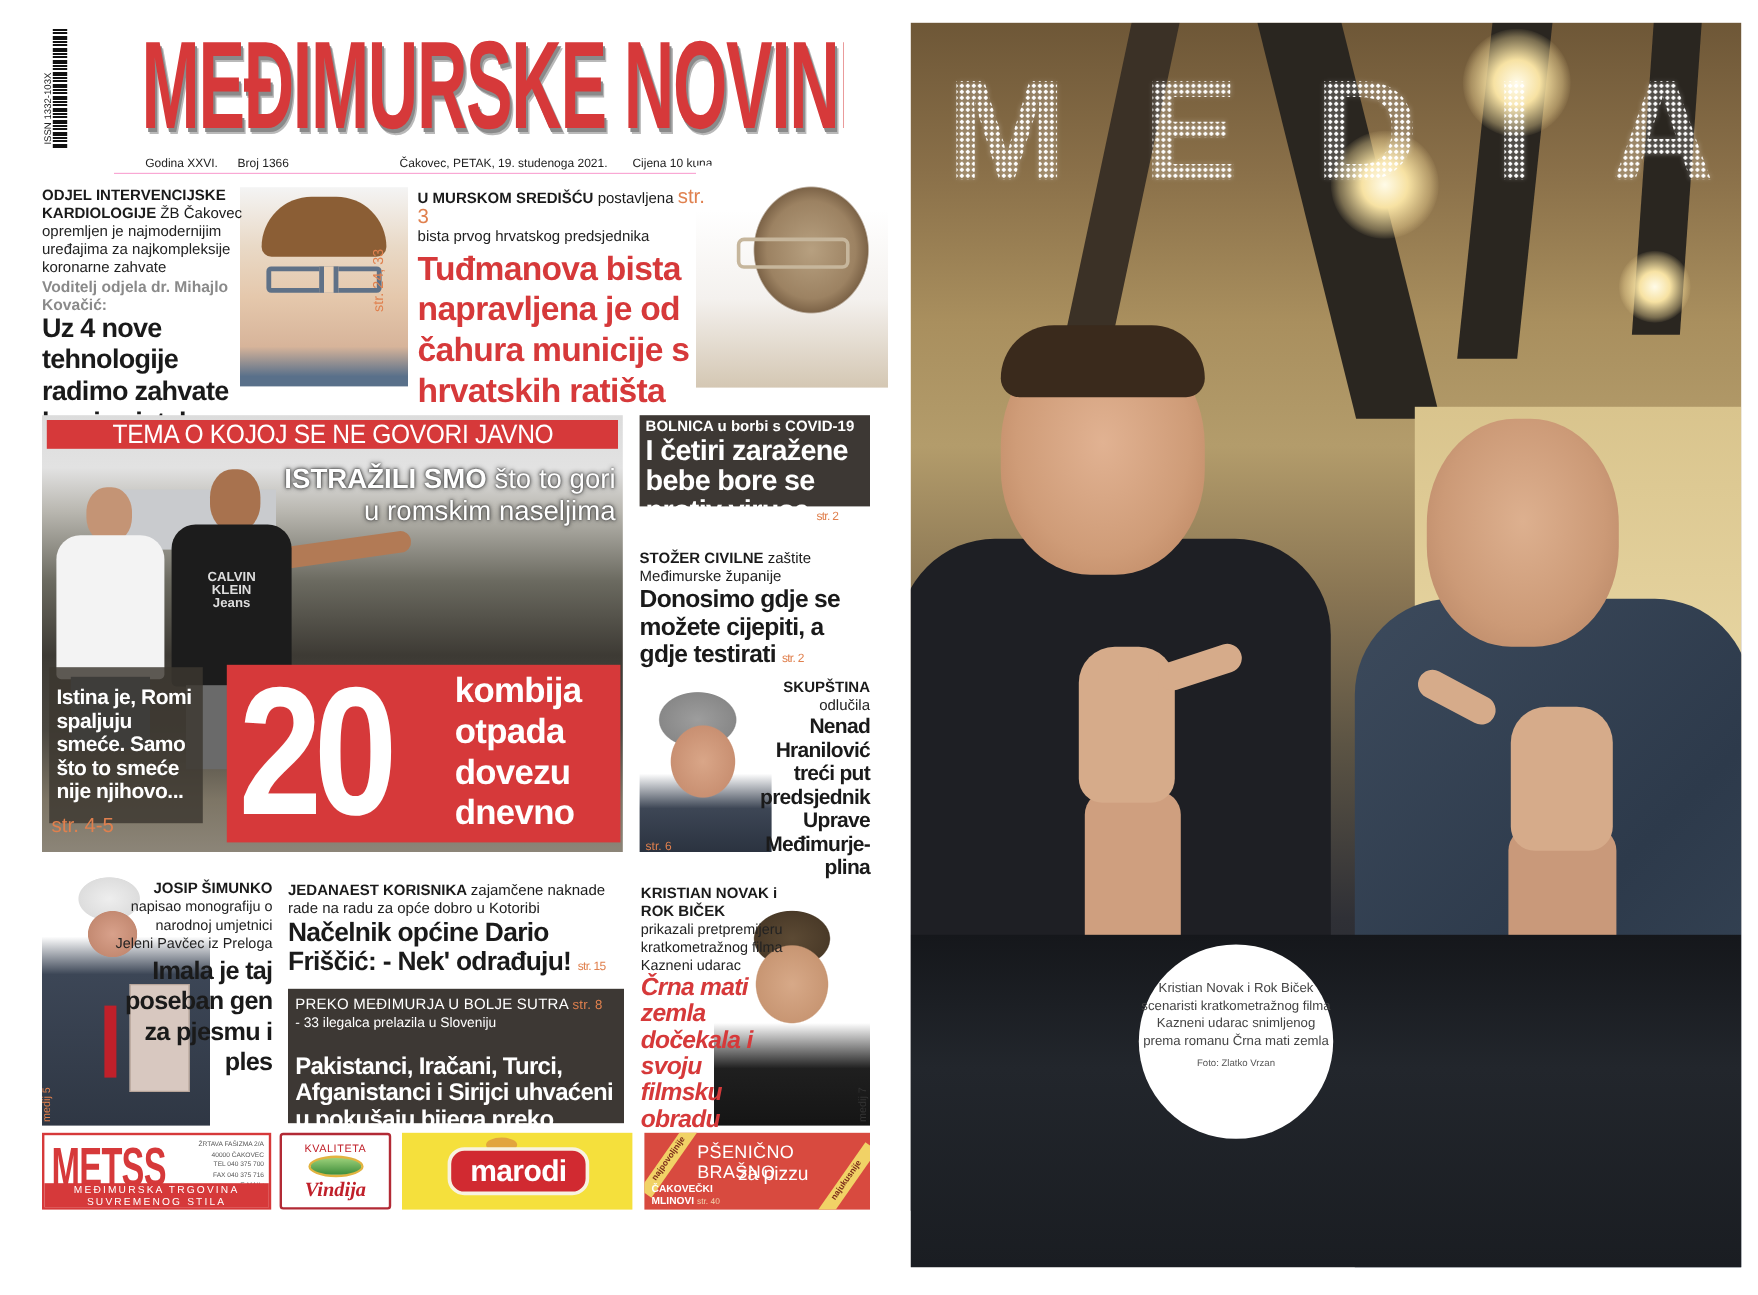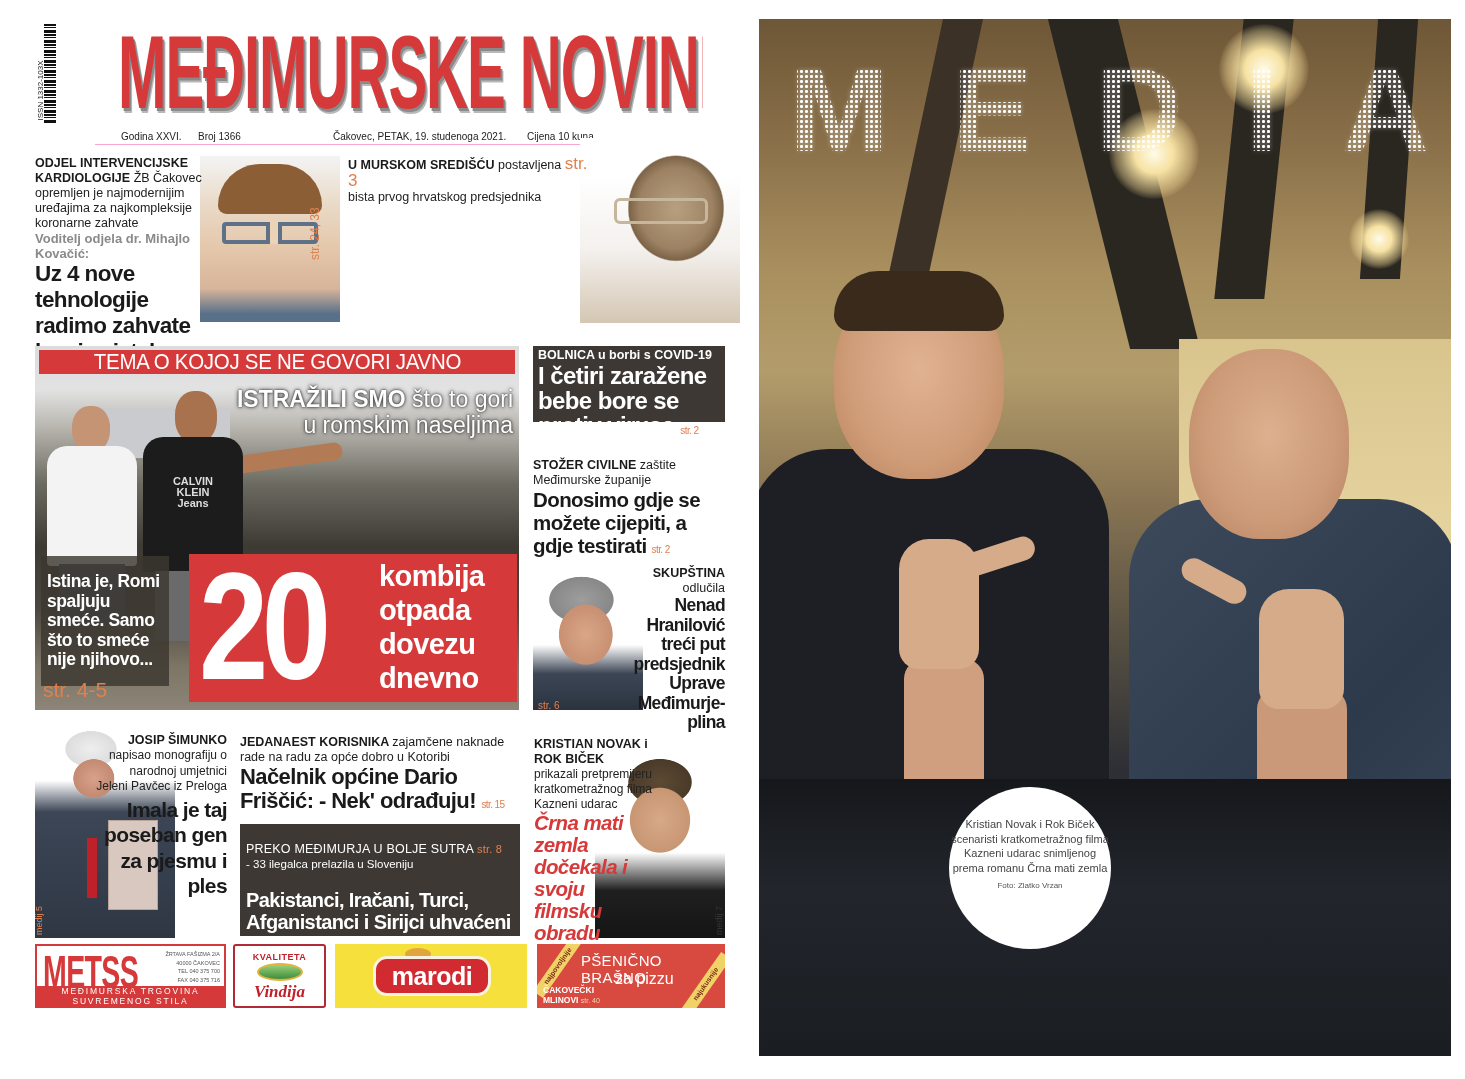--- a/index.html
+++ b/index.html
@@ -43,21 +43,21 @@
 #feature .man2 .head{position:absolute;left:32px;top:0;width:42px;height:52px;border-radius:45%;background:#a8724e}
 #feature .man2 .body{position:absolute;left:0;top:46px;width:100px;height:135px;border-radius:20px 20px 4px 4px;background:#1c1c1c}
 #feature .man2 .arm{position:absolute;left:90px;top:58px;width:110px;height:18px;border-radius:9px;background:#b27a55;transform:rotate(-8deg)}
 #feature .man2 .logo{position:absolute;left:20px;top:85px;width:60px;font-size:11px;font-weight:700;color:#ddd;text-align:center;line-height:11px}
 #feature .man2 .legs{position:absolute;left:12px;top:180px;width:80px;height:70px;background:#6a6a6a}
 #feature-banner{position:absolute;left:4px;top:4px;width:476px;height:24px;background:#d6393a;color:#fff;font-size:22px;line-height:24px;text-align:center;font-weight:400;letter-spacing:-0.3px;white-space:nowrap;overflow:hidden}
 #feature-banner span{display:inline-block;transform:scaleX(0.93)}
 #feature-sub{position:absolute;right:6px;top:40px;text-align:right;color:#fff;font-size:23px;line-height:26px;text-shadow:0 0 4px #333,0 0 2px #333}
 #feature-sub b{font-weight:700}
 #feature-quote{position:absolute;left:6px;top:210px;width:128px;padding:16px 6px;background:rgba(60,55,48,0.82);color:#fff;font-weight:700;font-size:17.5px;line-height:19.5px;letter-spacing:-0.4px}
-#feature-str{position:absolute;left:8px;top:332px;color:#e0804e;font-size:21px}
+#feature-str{position:absolute;left:8px;top:332px;color:#e0804e;font-size:17px}
 #big20{position:absolute;left:154px;top:208px;width:328px;height:148px;background:#d6393a;color:#fff}
 #big20 .num{position:absolute;left:10px;top:-8px;font-weight:900;font-size:152px;line-height:160px;letter-spacing:-8px;transform:scaleX(0.82);transform-origin:left top}
 #big20 .lines{position:absolute;left:190px;top:5px;font-weight:700;font-size:29px;line-height:34px;letter-spacing:-0.6px}
 
 #bolnica{left:533px;top:346px;width:192px;height:76px;background:#3d3834;color:#fff;padding:2px 5px}
 #bolnica .kick{color:#fff}
 #bolnica .hl{color:#fff;font-size:24px;line-height:25px}
 #stozer{left:533px;top:458px;width:195px}
 #stozer .hl{font-size:20.5px;line-height:23px}
 #hranilovic-photo{left:533px;top:565px;width:110px;height:145px;background:radial-gradient(ellipse 40% 34% at 48% 48%,#d9a688 0,#c99072 60%,transparent 62%),radial-gradient(ellipse 48% 26% at 44% 24%,#9d9d9d 0,#888 60%,transparent 62%),linear-gradient(180deg,#fff 0,#fff 55%,#3d4655 75%,#2b3340 100%)}
@@ -68,36 +68,36 @@
 #simunko-photo{left:35px;top:728px;width:140px;height:210px;background:radial-gradient(ellipse 24% 15% at 42% 24%,#d8a18b 0,#c48a72 60%,transparent 62%),radial-gradient(ellipse 30% 14% at 40% 10%,#eee 0,#ddd 60%,transparent 62%),linear-gradient(180deg,#fff 0,#fff 25%,#3c4656 40%,#2f3744 100%)}
 #simunko-photo .tie{position:absolute;left:52px;top:110px;width:10px;height:60px;background:#c0202a}
 #simunko-photo .book{position:absolute;left:73px;top:92px;width:50px;height:90px;background:#d8c8c0;border:1px solid #b8a59a}
 #simunko{left:95px;top:733px;width:132px;text-align:right}
 #simunko .sub{font-size:12px;line-height:15.5px}
 #simunko .hl{font-size:21px;line-height:25.5px;margin-top:2px}
 #vmed5{left:34px;top:935px;font-size:9px;color:#e0804e;transform:rotate(-90deg);transform-origin:left top;white-space:nowrap}
 #jedanaest{left:240px;top:735px;width:290px}
 #jedanaest .sub{font-size:12.5px}
 #jedanaest .hl{font-size:22px;line-height:24px}
-#preko{left:240px;top:824px;width:280px;height:112px;background:#3d3834;color:#fff;padding:18px 6px}
+#preko{left:240px;top:824px;width:280px;height:112px;background:#3d3834;color:#fff;padding:6px 6px}
 #preko .kick{color:#fff;font-weight:400;letter-spacing:0.2px}
 #preko .sub{color:#fff;font-size:11.5px}
 #preko .hl{color:#fff;font-size:20px;line-height:22px;margin-top:17px}
 #novak{left:534px;top:737px;width:120px}
 #novak .sub{font-size:12px;line-height:15px}
 #novak .hl{font-size:20.5px;line-height:22px}
 #novak-photo{left:595px;top:748px;width:130px;height:190px;background:radial-gradient(ellipse 38% 28% at 50% 38%,#d7a988 0,#c89673 60%,transparent 62%),radial-gradient(ellipse 40% 20% at 50% 18%,#5c4a34 0,#4a3a28 60%,transparent 62%),linear-gradient(180deg,#fff 0,#fff 55%,#1f1f1f 75%,#151515 100%)}
 #vmed7{left:714px;top:935px;font-size:9px;color:#333;transform:rotate(-90deg);transform-origin:left top;white-space:nowrap}
 
 #ad-metss{left:35px;top:944px;width:191px;height:64px;border:2px solid #d6393a;background:#fff}
 #ad-metss .logo{position:absolute;left:6px;top:3px;font-weight:900;font-size:46px;line-height:46px;color:#d6393a;transform:scaleX(0.62);transform-origin:left top;letter-spacing:-1px}
 #ad-metss .addr{position:absolute;right:4px;top:4px;font-size:5.5px;line-height:8.5px;text-align:right;color:#555}
 #ad-metss .band{position:absolute;left:0;bottom:0;width:100%;height:20px;background:#d6393a;color:#fff;font-size:8.5px;line-height:10px;letter-spacing:1.8px;text-align:center}
 #ad-vindija{left:233px;top:944px;width:93px;height:64px;border:2px solid #b22a35;border-radius:3px;background:#fff;text-align:center}
-#ad-vindija .k{font-size:9px;font-weight:700;color:#c0202a;margin-top:6px;letter-spacing:0.5px}
+#ad-vindija .k{font-size:9px;font-weight:400;color:#c0202a;margin-top:6px;letter-spacing:0.5px}
 #ad-vindija .oval{width:46px;height:18px;margin:1px auto 0;border-radius:50%;border:2px solid #e2b340;background:linear-gradient(180deg,#9bd07a 0,#3e8d3a 100%)}
 #ad-vindija .v{font-family:"Liberation Serif",serif;font-style:italic;font-weight:700;font-size:17px;color:#c0202a;margin-top:1px}
 #ad-marodi{left:335px;top:944px;width:192px;height:64px;background:#f5e03c}
 #ad-marodi .pill{position:absolute;left:38px;top:12px;width:118px;height:40px;border-radius:14px;background:#d12a31;border:3px solid #f8f2e0;color:#fff;font-weight:900;font-size:25px;line-height:34px;text-align:center;letter-spacing:-0.5px}
 #ad-marodi .wheat{position:absolute;left:70px;top:4px;width:26px;height:12px;border-radius:50%;background:#e2a53d}
 #ad-brasno{left:537px;top:944px;width:188px;height:64px;background:#d84a3f;color:#fff;overflow:hidden}
 #ad-brasno .t1{position:absolute;left:44px;top:8px;font-size:15px;letter-spacing:0.3px}
 #ad-brasno .t2{position:absolute;left:78px;top:26px;font-size:16px}
 #ad-brasno .t3{position:absolute;left:6px;top:42px;font-size:8.5px;font-weight:700;line-height:9.5px}
 #ad-brasno .ribbon1{position:absolute;left:-14px;top:16px;width:70px;height:12px;background:#f1d266;color:#7a2b1a;font-size:7px;font-weight:700;text-align:center;line-height:12px;transform:rotate(-55deg)}
@@ -162,20 +162,21 @@
   <div class="grey">Voditelj odjela dr. Mihajlo Kovačić:</div>
   <div class="hl cond" style="font-size:22.5px;line-height:26px">Uz 4 nove tehnologije radimo zahvate kao i svjetske klinike</div>
 </div>
 
 <div id="bust" class="abs photo">
     <div class="g"></div>
   </div>
 <div id="story2" class="abs">
   <div class="kick"><span>U MURSKOM SREDIŠĆU</span> <span style="font-weight:400">postavljena</span> <span class="pg" style="font-size:17px">str. 3</span></div>
   <div class="sub">bista prvog hrvatskog predsjednika</div>
+  <div class="hl cond red" style="font-size:28px;line-height:34px;margin-top:2px">Tuđmanova bista napravljena je od čahura municije s hrvatskih ratišta</div>
 </div>
 
 <div id="feature" class="abs photo">
   <div class="building"></div>
   <div class="man1">
       <div class="head"></div>
       <div class="body"></div>
       <div class="legs"></div>
     </div>
   <div class="man2">

